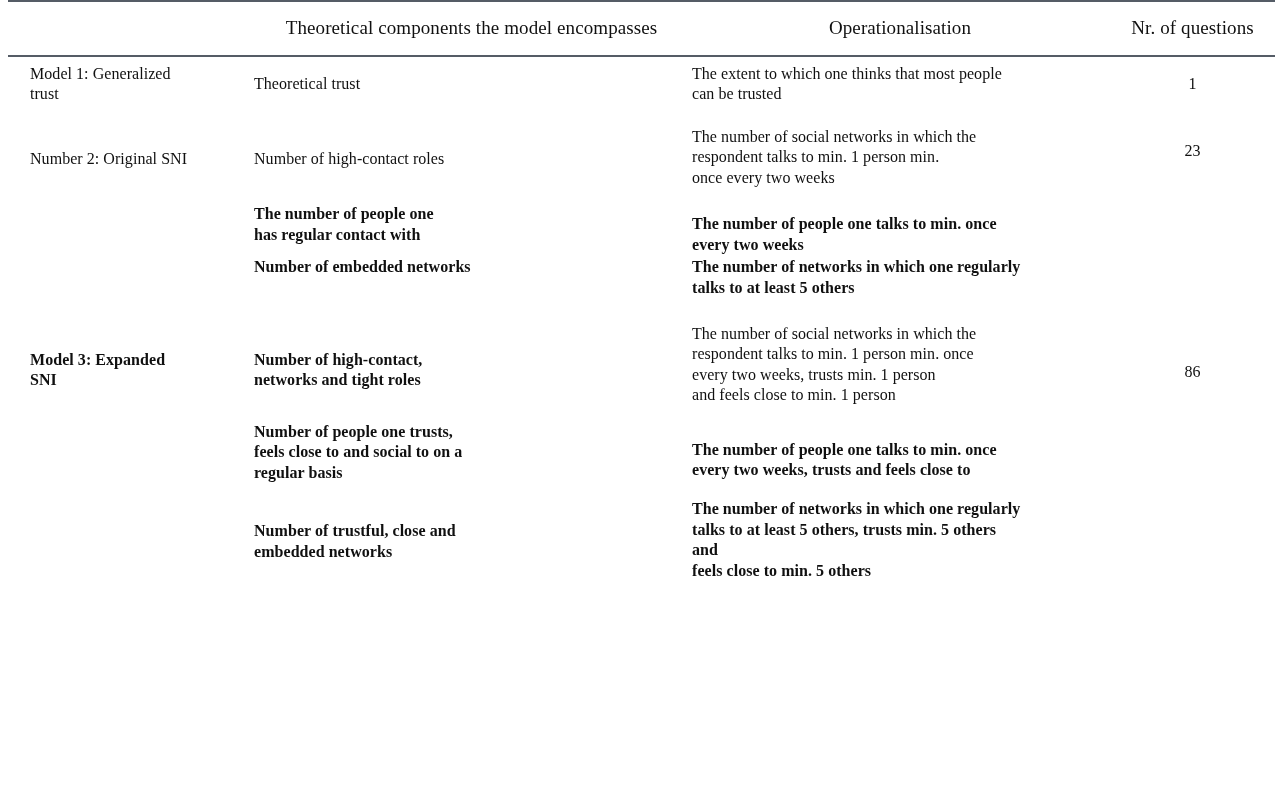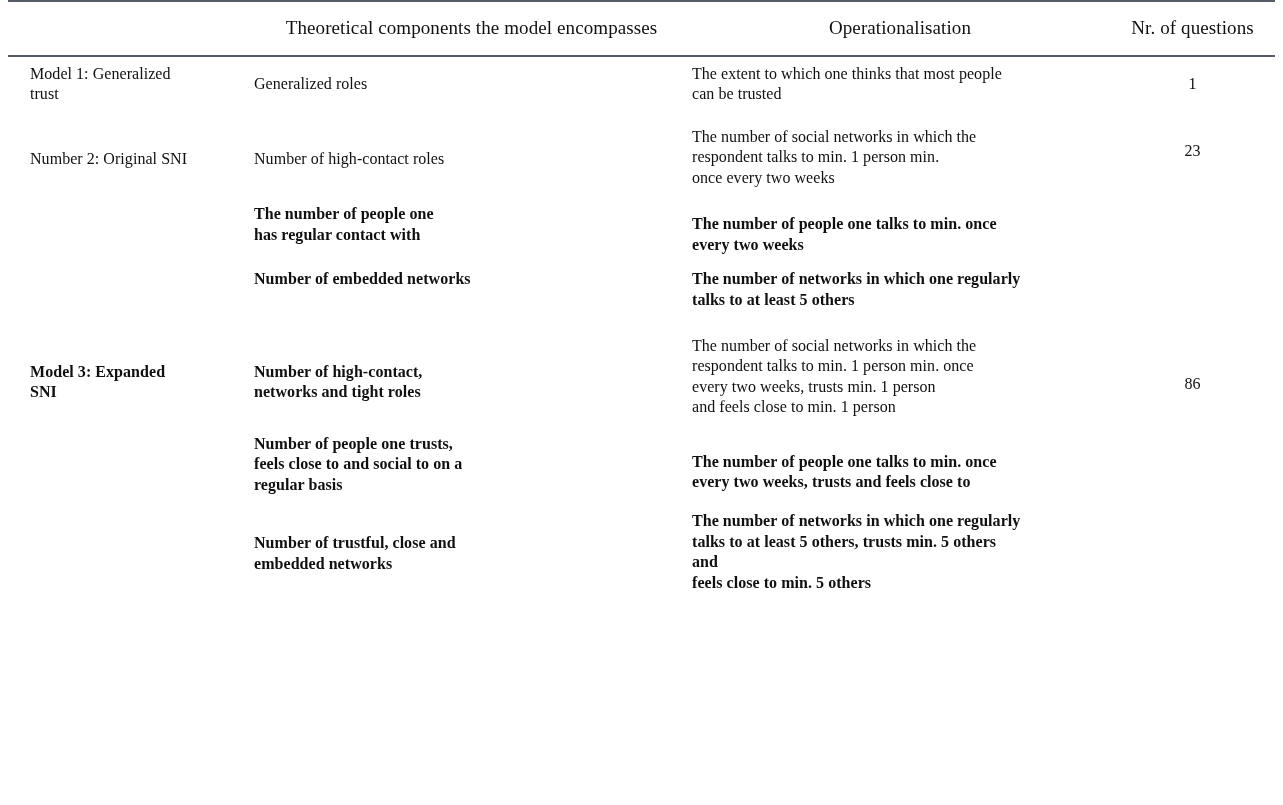--- a/index.html
+++ b/index.html
@@ -98,21 +98,21 @@
   .row-pad-md td { padding-top: 16px; font-weight: bold; }
   .row-pad-sm td { padding-top: 7px; }
 
   
   .nudge-10 { position: relative; top: 10px; }
   .nudge-14 { position: relative; top: 14px; }
   .nudge-18 { position: relative; top: 18px; }
   .nudge-22 { position: relative; top: 22px; }
   .nudge-26 { position: relative; top: 26px; font-weight: bold; }
   .nudge-38 { position: relative; top: 38px; }
-  .nudge-neg4 { position: relative; top: -4px; margin-top: 12px; }
+  .nudge-neg4 { position: relative; top: -4px; }
 </style>
 </head>
 <body>
 
 <div class="table-wrap">
   <table class="paper-table">
     <colgroup>
       <col class="c-model">
       <col class="c-theory">
       <col class="c-oper">
@@ -132,21 +132,21 @@
     </thead>
 
     <tbody>
 
       <tr class="row-pad-sm">
         <td class="cell-model">
           <span class="txt">Model 1: Generalized
 trust</span>
         </td>
         <td class="cell-theory">
-          <span class="txt nudge-10">Generalized roles</span>
+          <span class="txt nudge-10">Theoretical trust</span>
         </td>
         <td class="cell-oper">
           <span class="txt">The extent to which one thinks that most people
 can be trusted</span>
         </td>
         <td class="cell-nr">
           <span class="txt nudge-10">1</span>
         </td>
       </tr>
 

